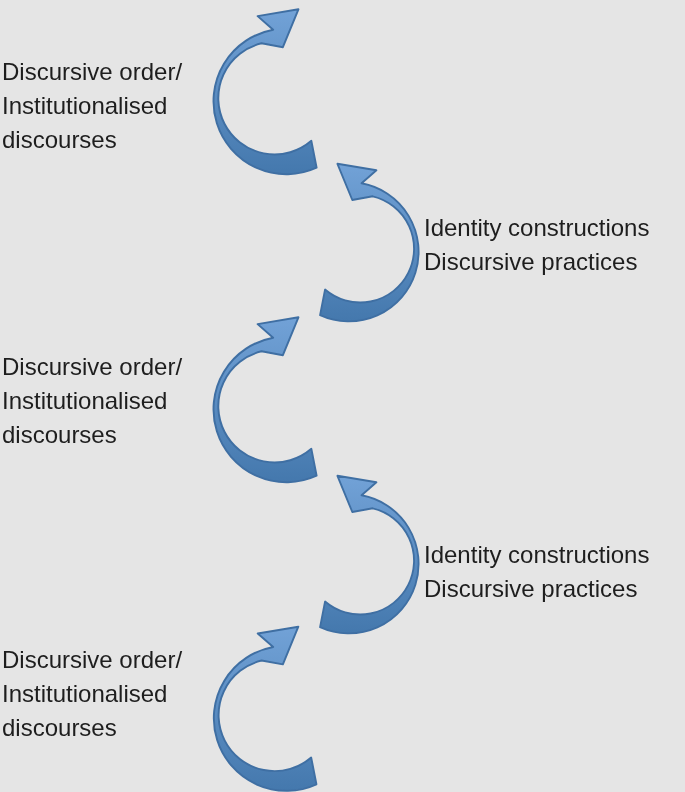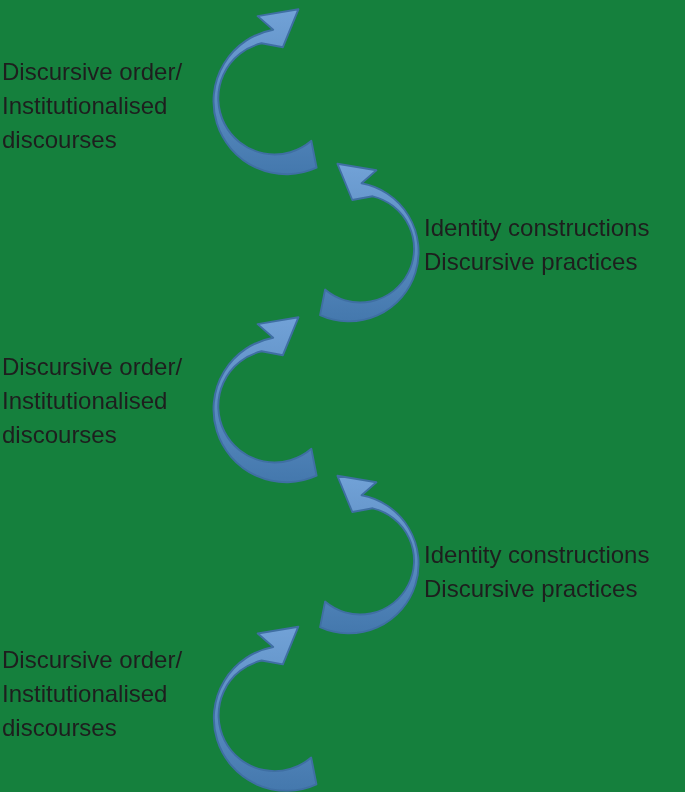--- a/index.html
+++ b/index.html
@@ -1,20 +1,20 @@
 <!DOCTYPE html>
 <html><head>
 <meta charset="utf-8">
 <style>
   html, body { margin: 0; padding: 0; background: #ffffff; }
   .canvas {
     position: relative;
     width: 685px;
     height: 792px;
-    background: #15803d;
+    background: #e5e5e5;
     font-family: "Liberation Sans", "DejaVu Sans", sans-serif;
     color: #1e1e1e;
     overflow: hidden;
   }
   .label { position: absolute; font-size: 24px; line-height: 34px; }
   .label span { display: block; white-space: nowrap; }
   .label-left-1  { left: 2px;   top: 55px;  }
   .label-right-1 { left: 424px; top: 211px; }
   .label-left-2  { left: 2px;   top: 350px; }
   .label-right-2 { left: 424px; top: 538px; }

